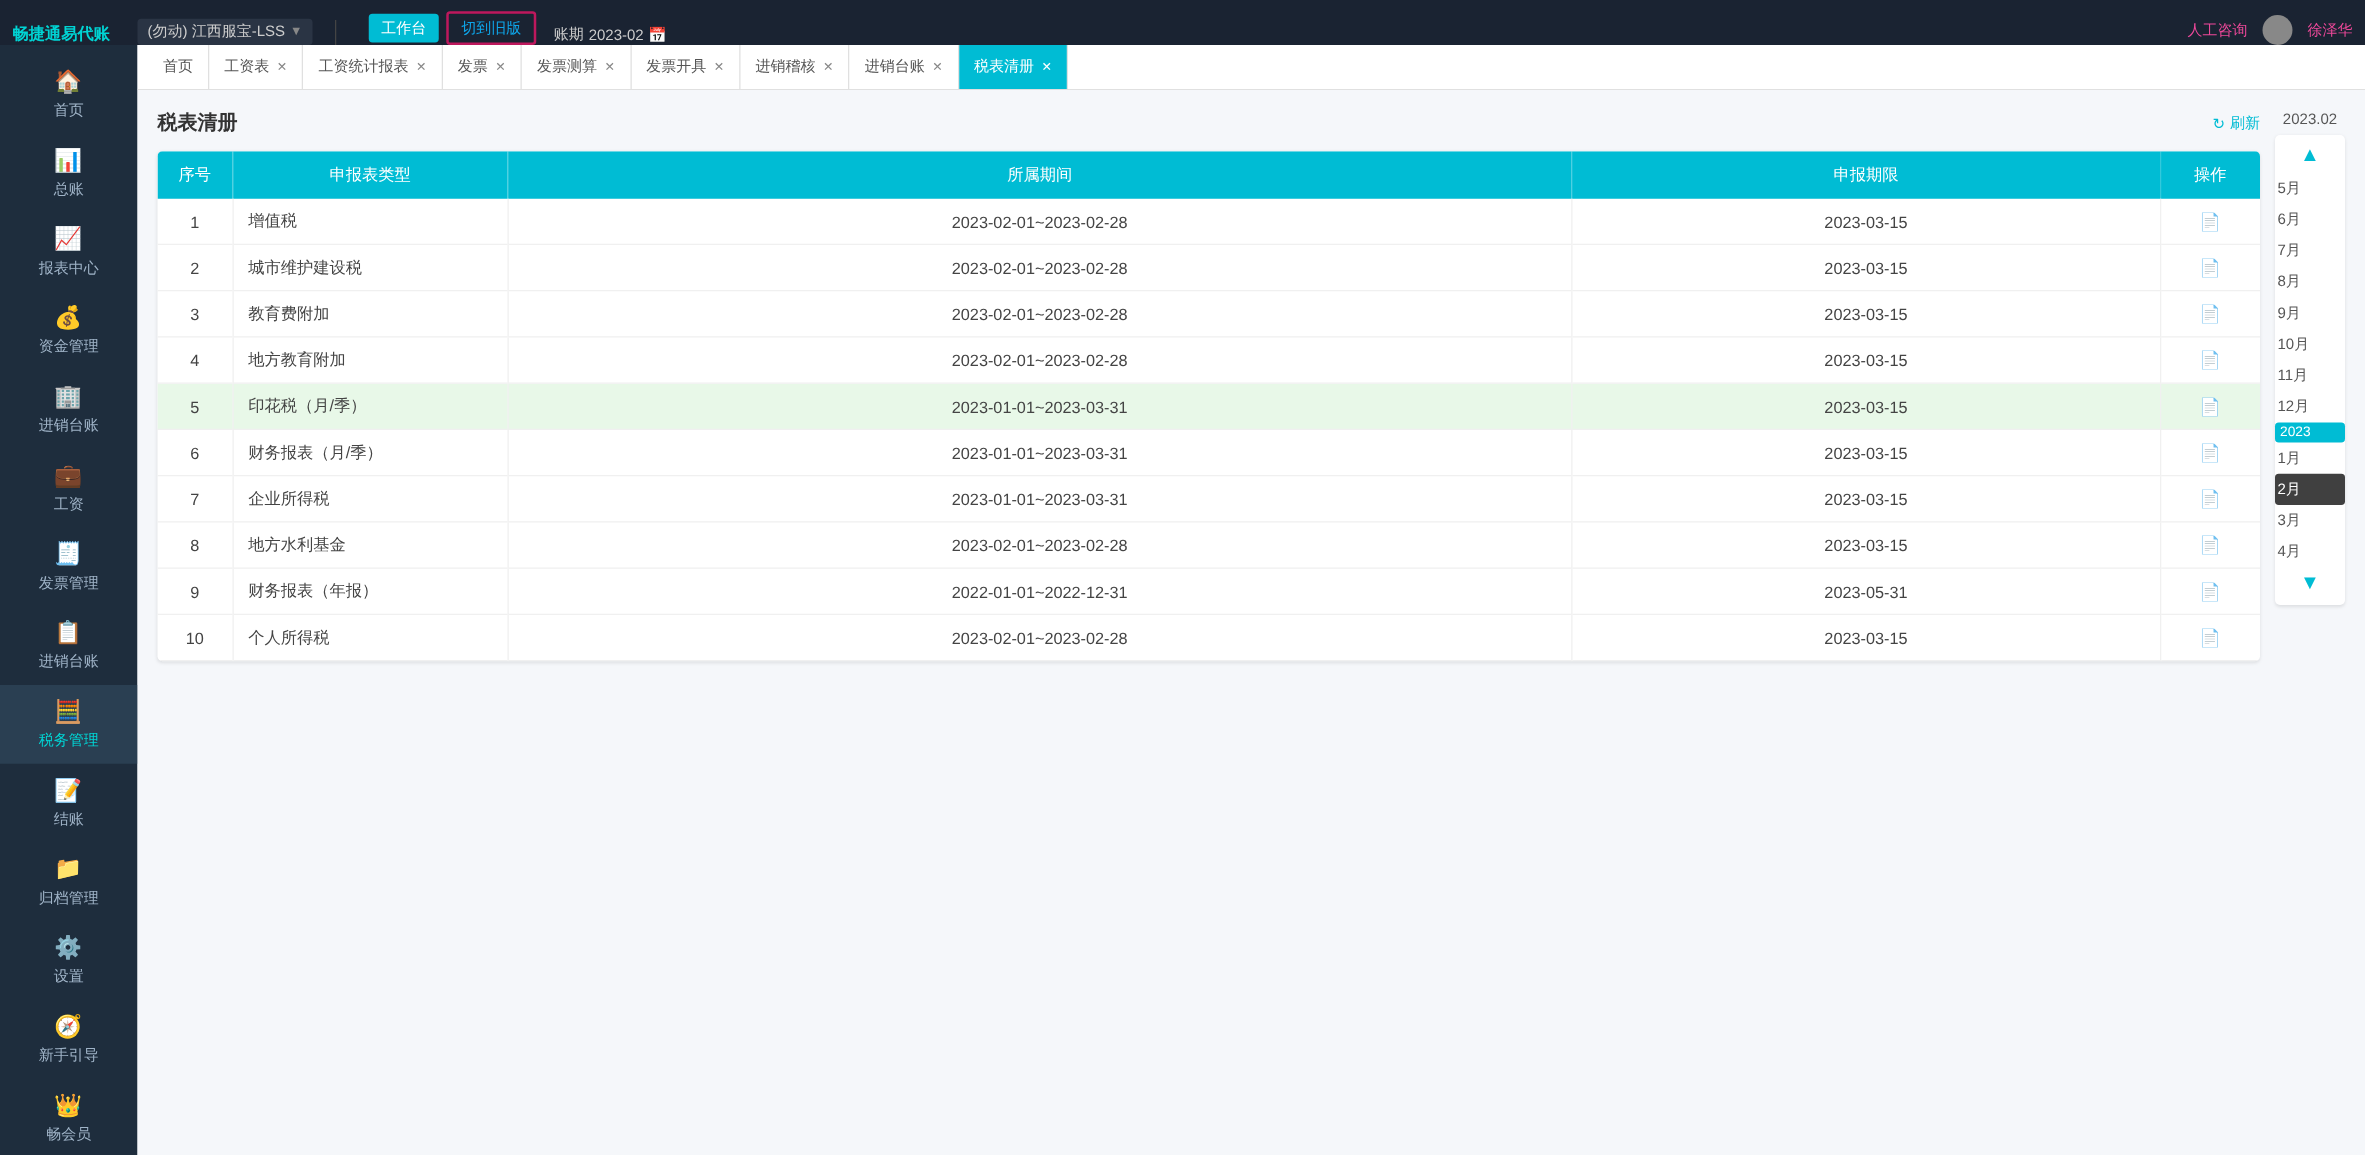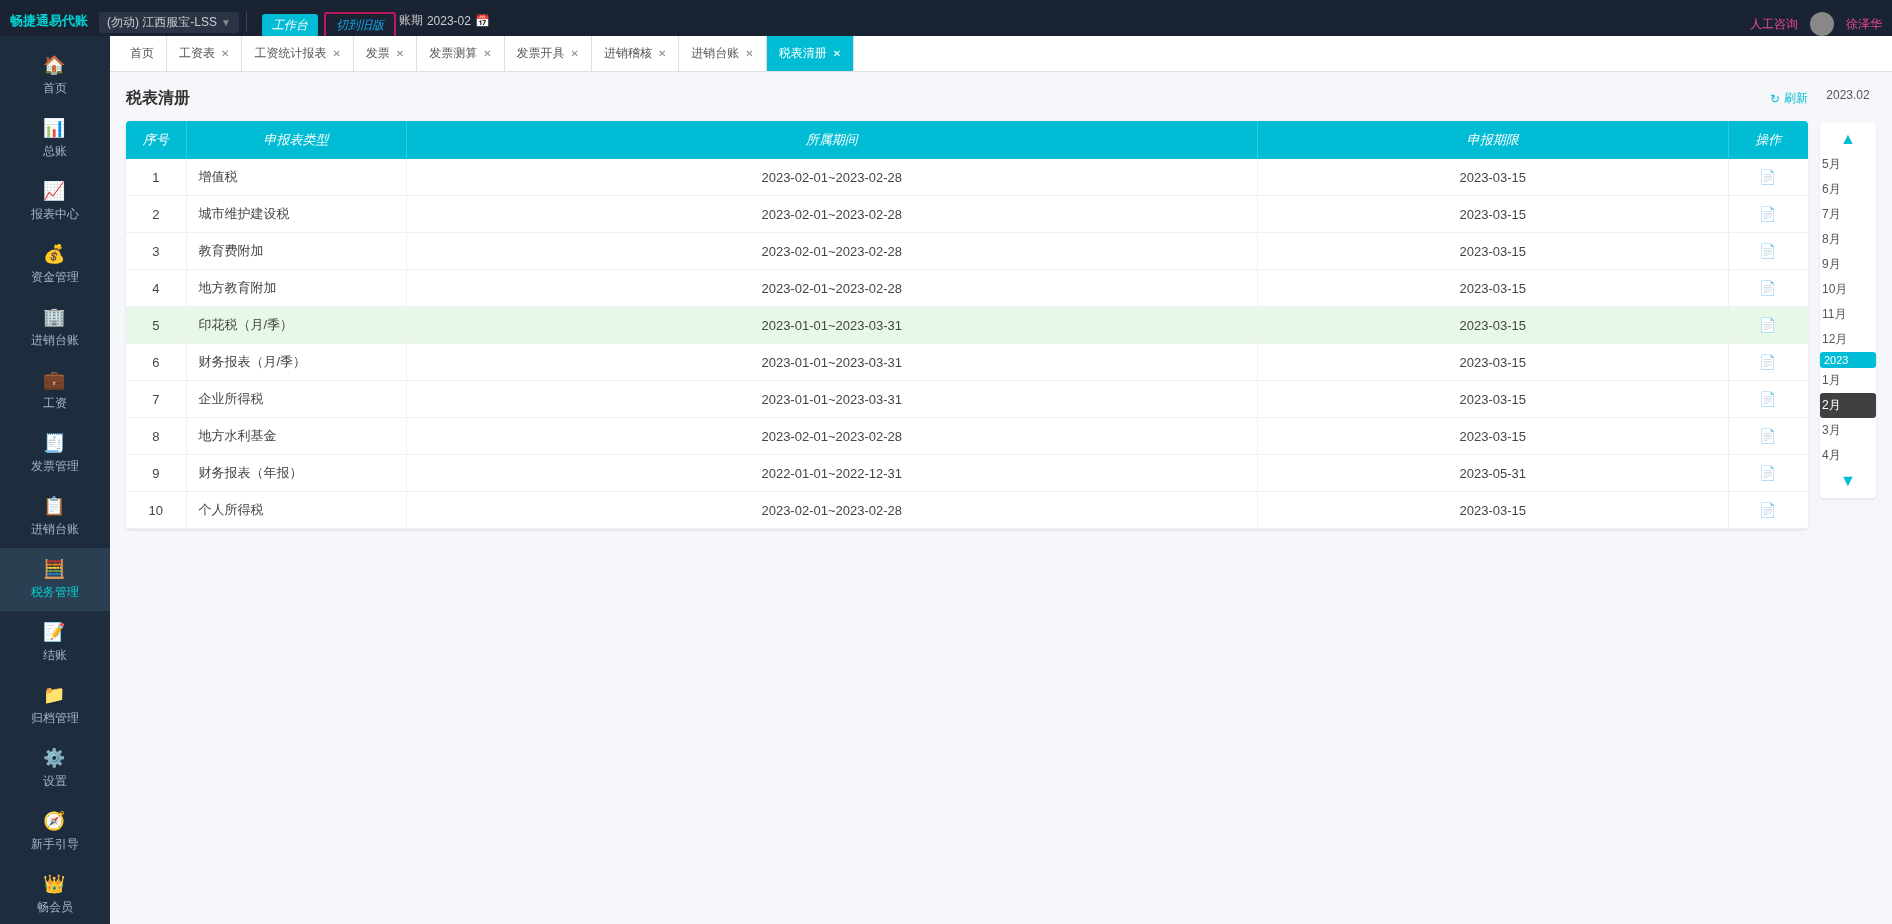--- a/index.html
+++ b/index.html
@@ -3,23 +3,23 @@
   <meta charset="utf-8">
   <style>
     * { box-sizing: border-box; margin: 0; padding: 0; }
     body { font-family: "Microsoft YaHei", "PingFang SC", sans-serif; font-size: 13px; background: #f0f2f5; display: flex; flex-direction: column; height: 100vh; overflow: hidden; }
 
     
     .top-bar {
       height: 36px;
       background: #1a2332;
       display: flex;
-      align-items: flex-start;
-      padding: 12px 10px;
-      gap: 3px;
+      align-items: flex-end;
+      padding: 0 10px;
+      gap: 14px;
       flex-shrink: 0;
     }
     .top-bar-logo {
       color: #00d4d4;
       font-size: 13px;
       font-weight: bold;
       margin-right: 8px;
     }
     .top-bar-company {
       color: #ccc;
@@ -39,21 +39,20 @@
       margin-left: 8px;
     }
     .top-bar-btn {
       background: #00bcd4;
       color: white;
       border: none;
       padding: 3px 10px;
       border-radius: 3px;
       font-size: 12px;
       cursor: pointer;
-      font-style: italic;
     }
     .top-bar-btn.outline {
       background: transparent;
       border: 2px solid #be185d;
       color: #0ea5e9;
     }
     .period-info {
       color: #ccc;
       font-size: 12px;
       display: flex;
@@ -178,21 +177,20 @@
     .data-table {
       width: 100%;
       border-collapse: collapse;
       background: #fff;
       border-radius: 4px;
       overflow: hidden;
       box-shadow: 0 1px 3px rgba(0,0,0,0.1);
     }
     .data-table thead tr {
       background: #00bcd4;
-      font-style: italic;
     }
     .data-table thead th {
       color: #fff;
       font-size: 13px;
       font-weight: normal;
       padding: 10px 12px;
       text-align: center;
       border-right: 1px solid rgba(255,255,255,0.2);
     }
     .data-table thead th:last-child { border-right: none; }
@@ -499,21 +497,21 @@
       <td>2023-03-15</td>
       <td class="col-action">
         <span class="action-icon">📄</span>
       </td>
     </tr>
             </tbody>
         </table>
       </div>
 
       <div class="right-panel">
-        <div style="font-size:12px;color:#555;text-align:center;margin-bottom:20px;">2023.02</div>
+        <div style="font-size:12px;color:#555;text-align:center;margin-bottom:6px;">2023.02</div>
         <div class="right-panel-inner">
           <div class="nav-arrow">▲</div>
 
           <div class="month-row">5月</div>
           <div class="month-row">6月</div>
           <div class="month-row">7月</div>
           <div class="month-row">8月</div>
           <div class="month-row">9月</div>
           <div class="month-row">10月</div>
           <div class="month-row">11月</div>

